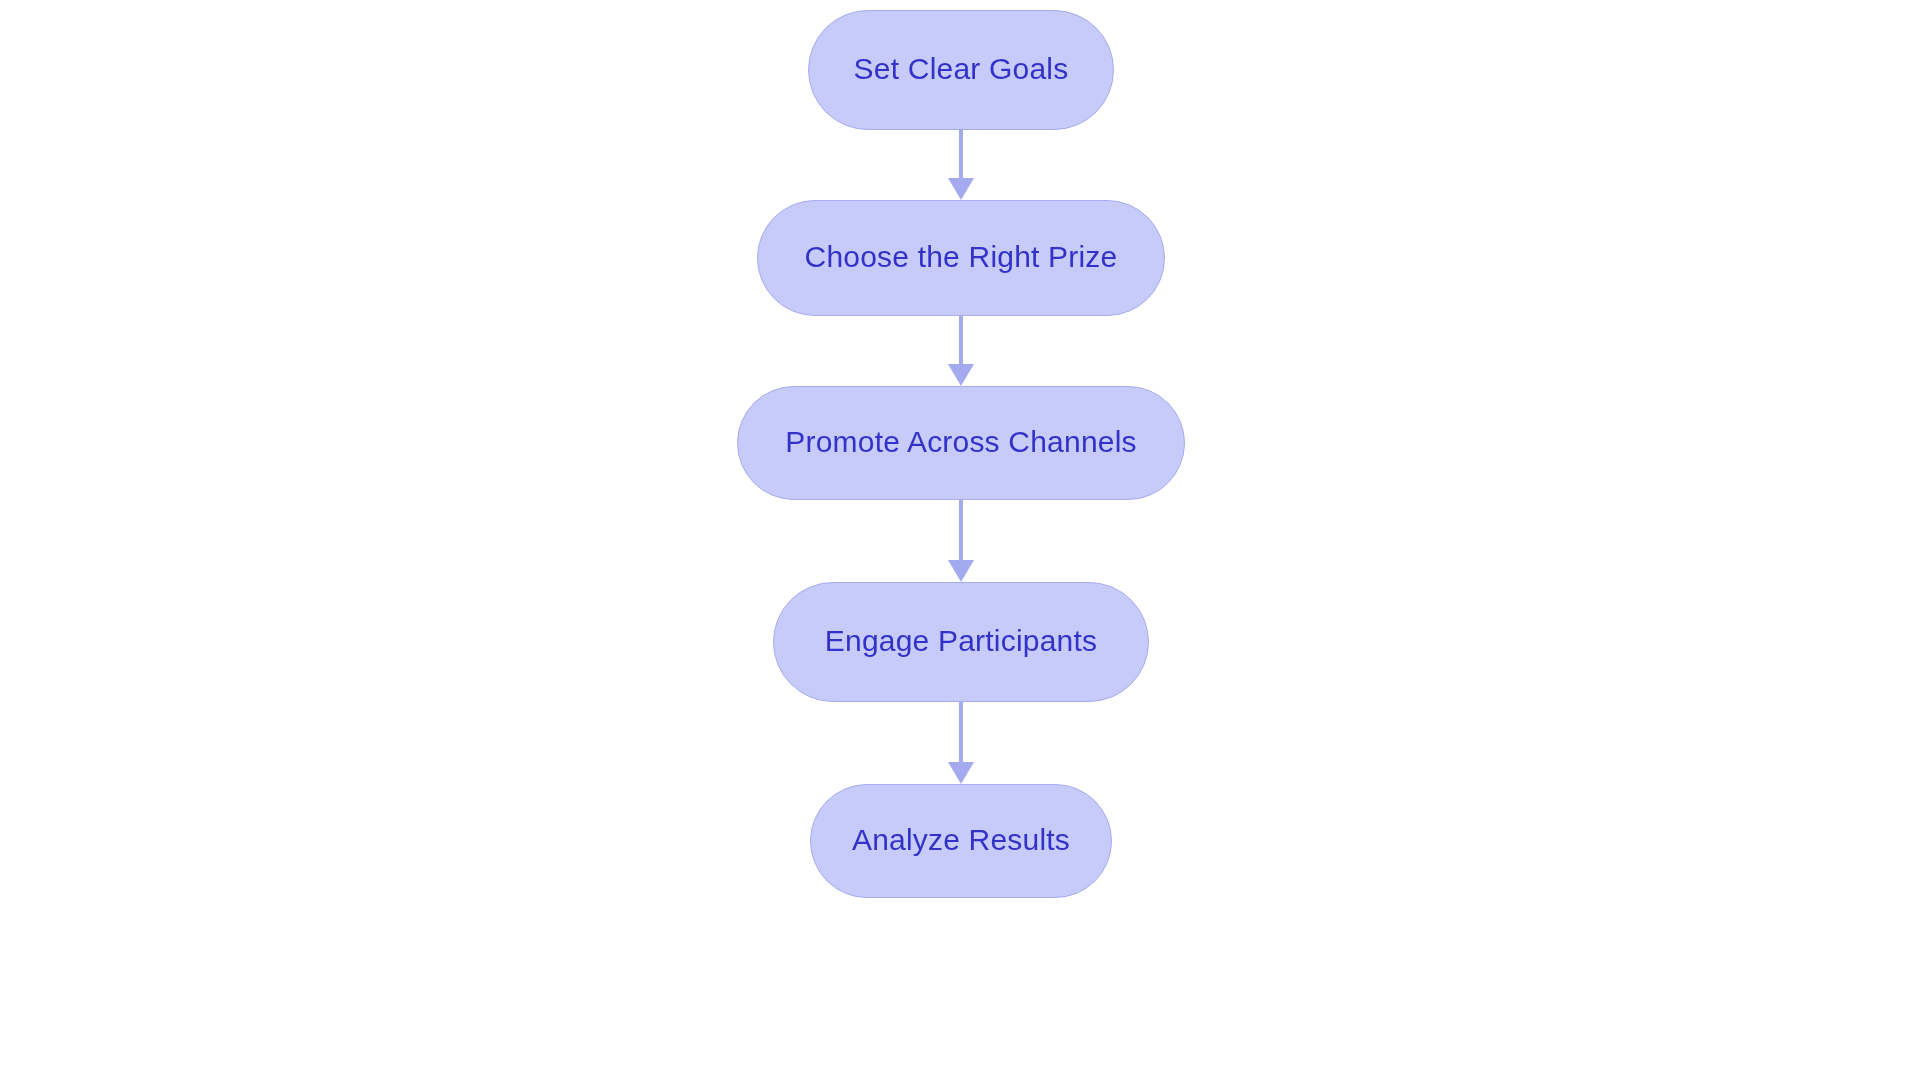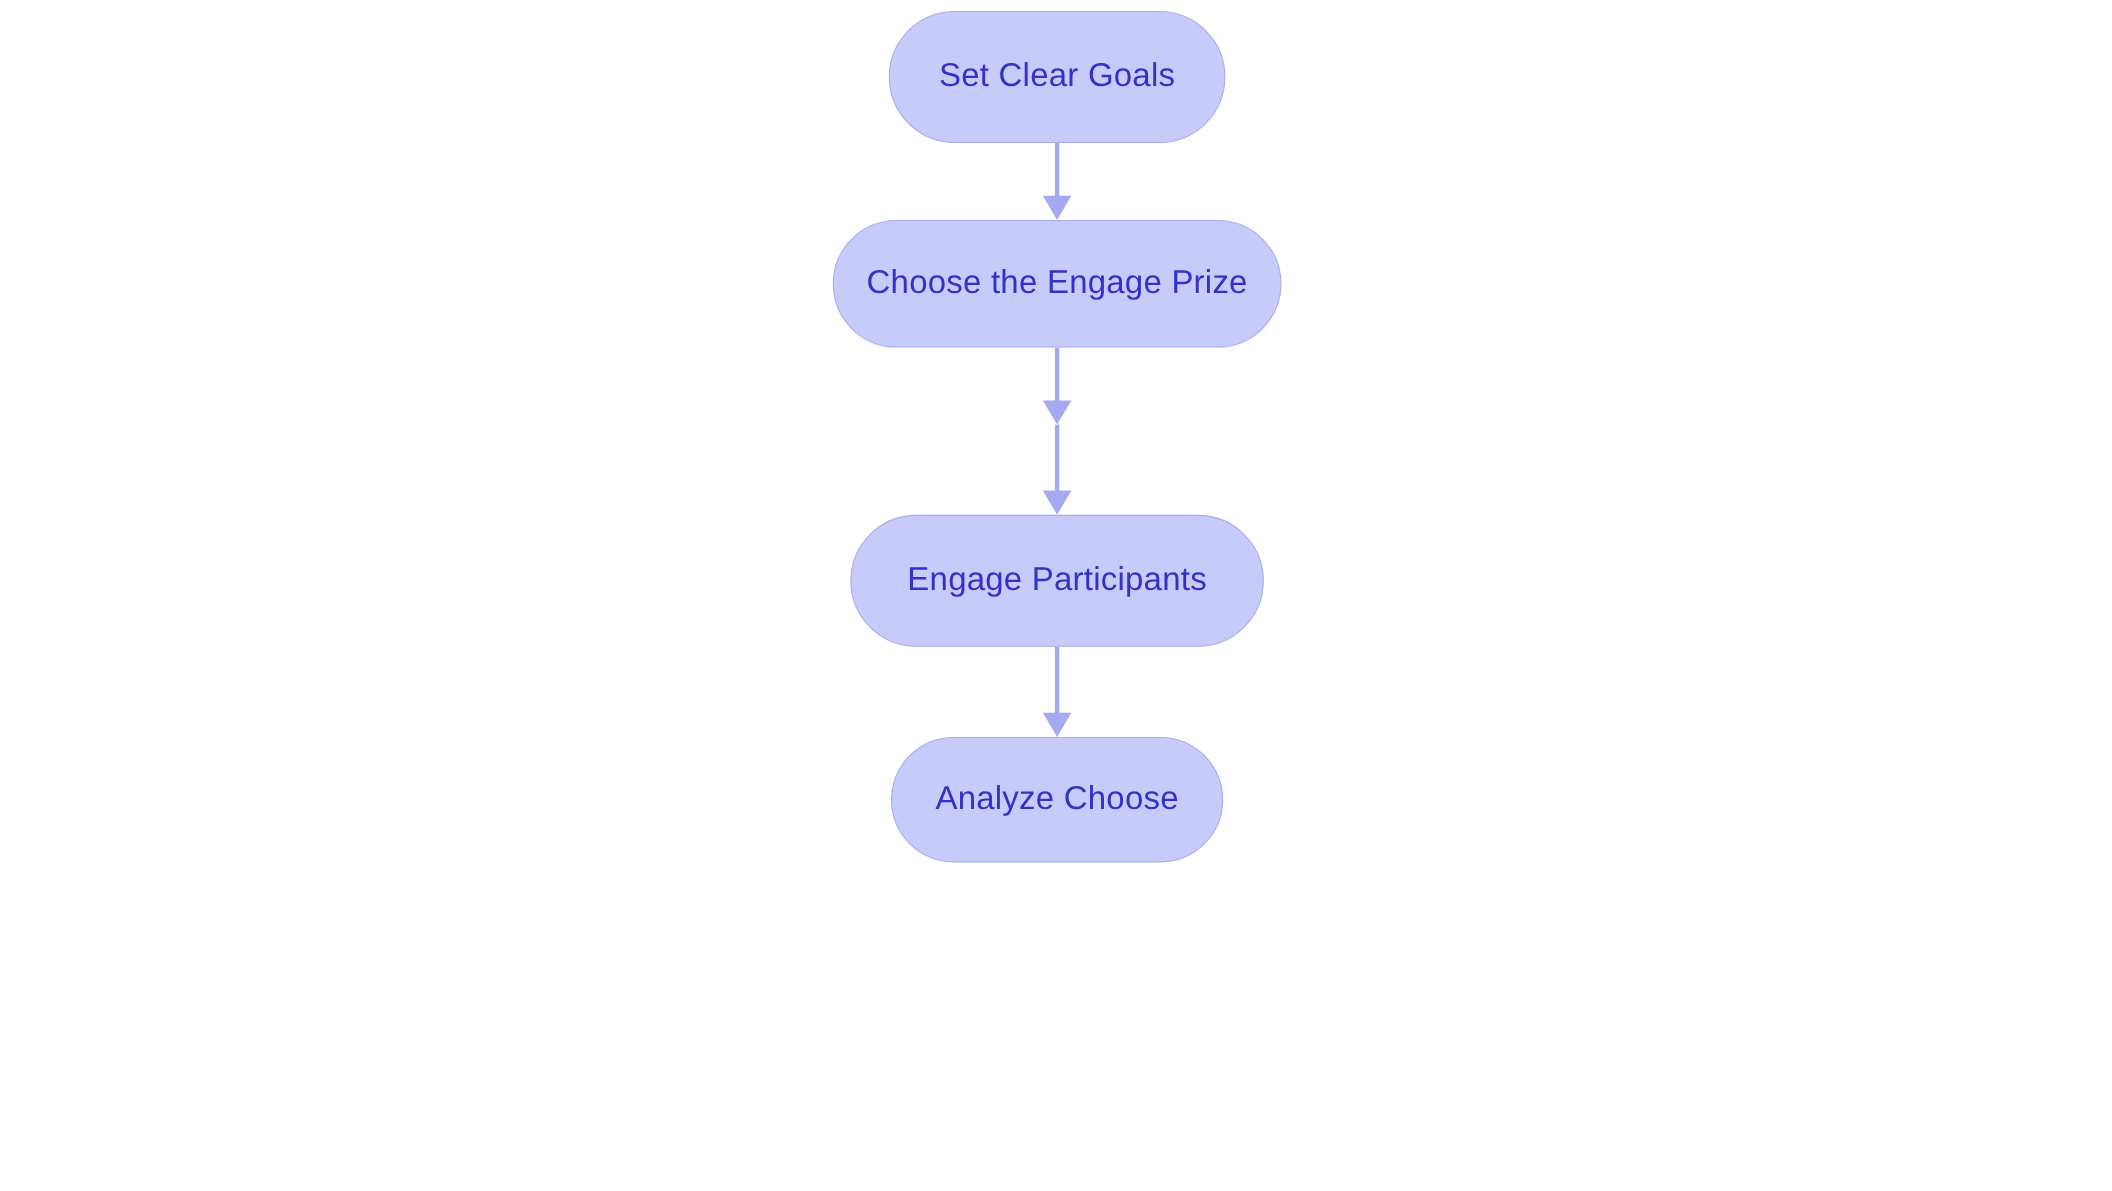--- a/index.html
+++ b/index.html
@@ -95,41 +95,44 @@
     <div class="node node-1">
       <span class="node-label">Set Clear Goals</span>
     </div>
 
     <div class="connector gap-1">
       <div class="connector-line"></div>
       <div class="connector-head"></div>
     </div>
 
     <div class="node node-2">
-      <span class="node-label">Choose the Engage Prize</span>
+      <span class="node-label">Choose the Right Prize</span>
     </div>
 
     <div class="connector gap-2">
       <div class="connector-line"></div>
       <div class="connector-head"></div>
     </div>
 
+    <div class="node node-3">
+      <span class="node-label">Promote Across Channels</span>
+    </div>
 
     <div class="connector gap-3">
       <div class="connector-line"></div>
       <div class="connector-head"></div>
     </div>
 
     <div class="node node-4">
       <span class="node-label">Engage Participants</span>
     </div>
 
     <div class="connector gap-4">
       <div class="connector-line"></div>
       <div class="connector-head"></div>
     </div>
 
     <div class="node node-5">
-      <span class="node-label">Analyze Choose</span>
+      <span class="node-label">Analyze Results</span>
     </div>
 
   </div>
 </div>
 
 </body></html>

